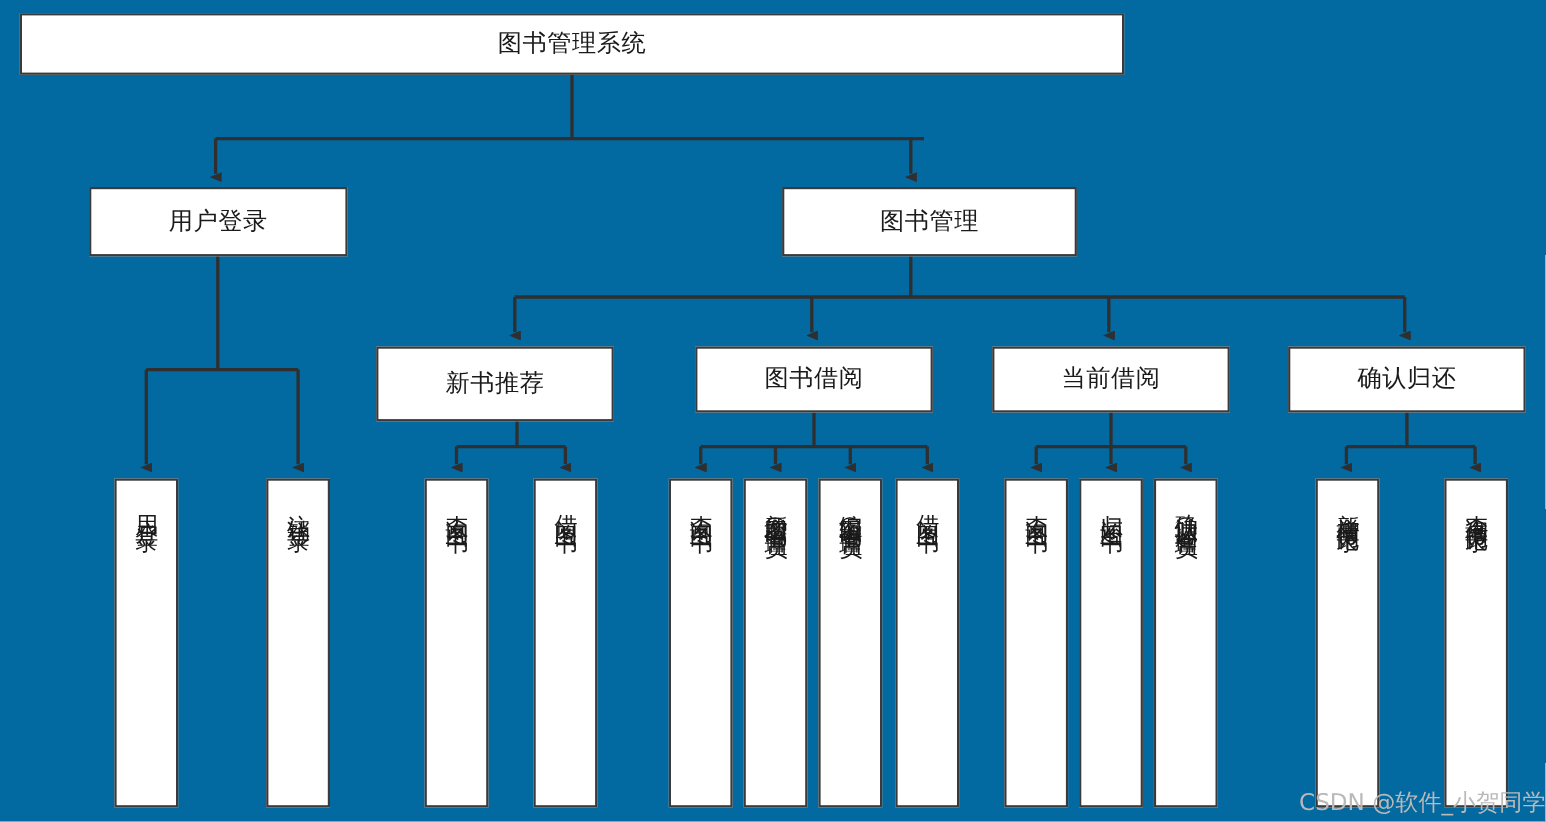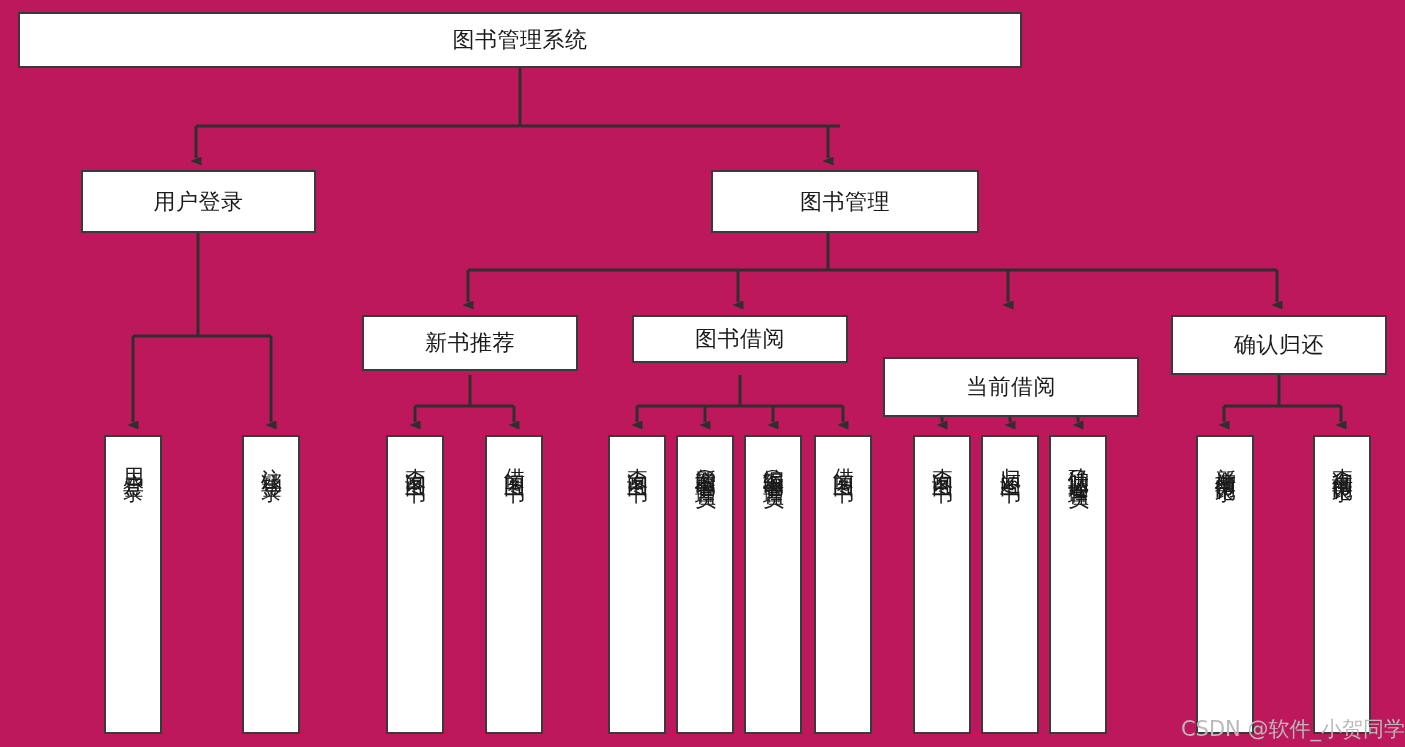--- a/index.html
+++ b/index.html
@@ -7,21 +7,21 @@
     padding: 0;
     background: #ffffff;
   }
   body {
     font-family: "DejaVu Sans", "Liberation Sans", sans-serif;
   }
   #canvas {
     position: relative;
     width: 1405px;
     height: 747px;
-    background: #be185d;
+    background: #0369a1;
     overflow: hidden;
     text-decoration: underline;
   }
   #edges {
     position: absolute;
     left: 0; top: 0;
     width: 1405px;
     height: 747px;
   }
   .node {
@@ -134,27 +134,27 @@
     <span class="label">图书管理系统</span>
   </div>
 
   <div class="node h" style="left:81px; top:170px; width:235px; height:63px;">
     <span class="label">用户登录</span>
   </div>
   <div class="node h" style="left:711px; top:170px; width:268px; height:63px;">
     <span class="label">图书管理</span>
   </div>
 
-  <div class="node h" style="left:362px; top:315px; width:216px; height:56px;">
+  <div class="node h" style="left:342px; top:315px; width:216px; height:68px;">
     <span class="label">新书推荐</span>
   </div>
-  <div class="node h" style="left:632px; top:315px; width:216px; height:48px;">
+  <div class="node h" style="left:632px; top:315px; width:216px; height:60px;">
     <span class="label">图书借阅</span>
   </div>
-  <div class="node h" style="left:883px; top:315px; width:256px; height:60px;margin-top:42px;">
+  <div class="node h" style="left:902px; top:315px; width:216px; height:60px;">
     <span class="label">当前借阅</span>
   </div>
   <div class="node h" style="left:1171px; top:315px; width:216px; height:60px;">
     <span class="label">确认归还</span>
   </div>
 
   <div class="node v" style="left:104px; top:435px; width:58px; height:299px;">
     <span class="label">用户登录</span>
   </div>
   <div class="node v" style="left:242px; top:435px; width:58px; height:299px;">

